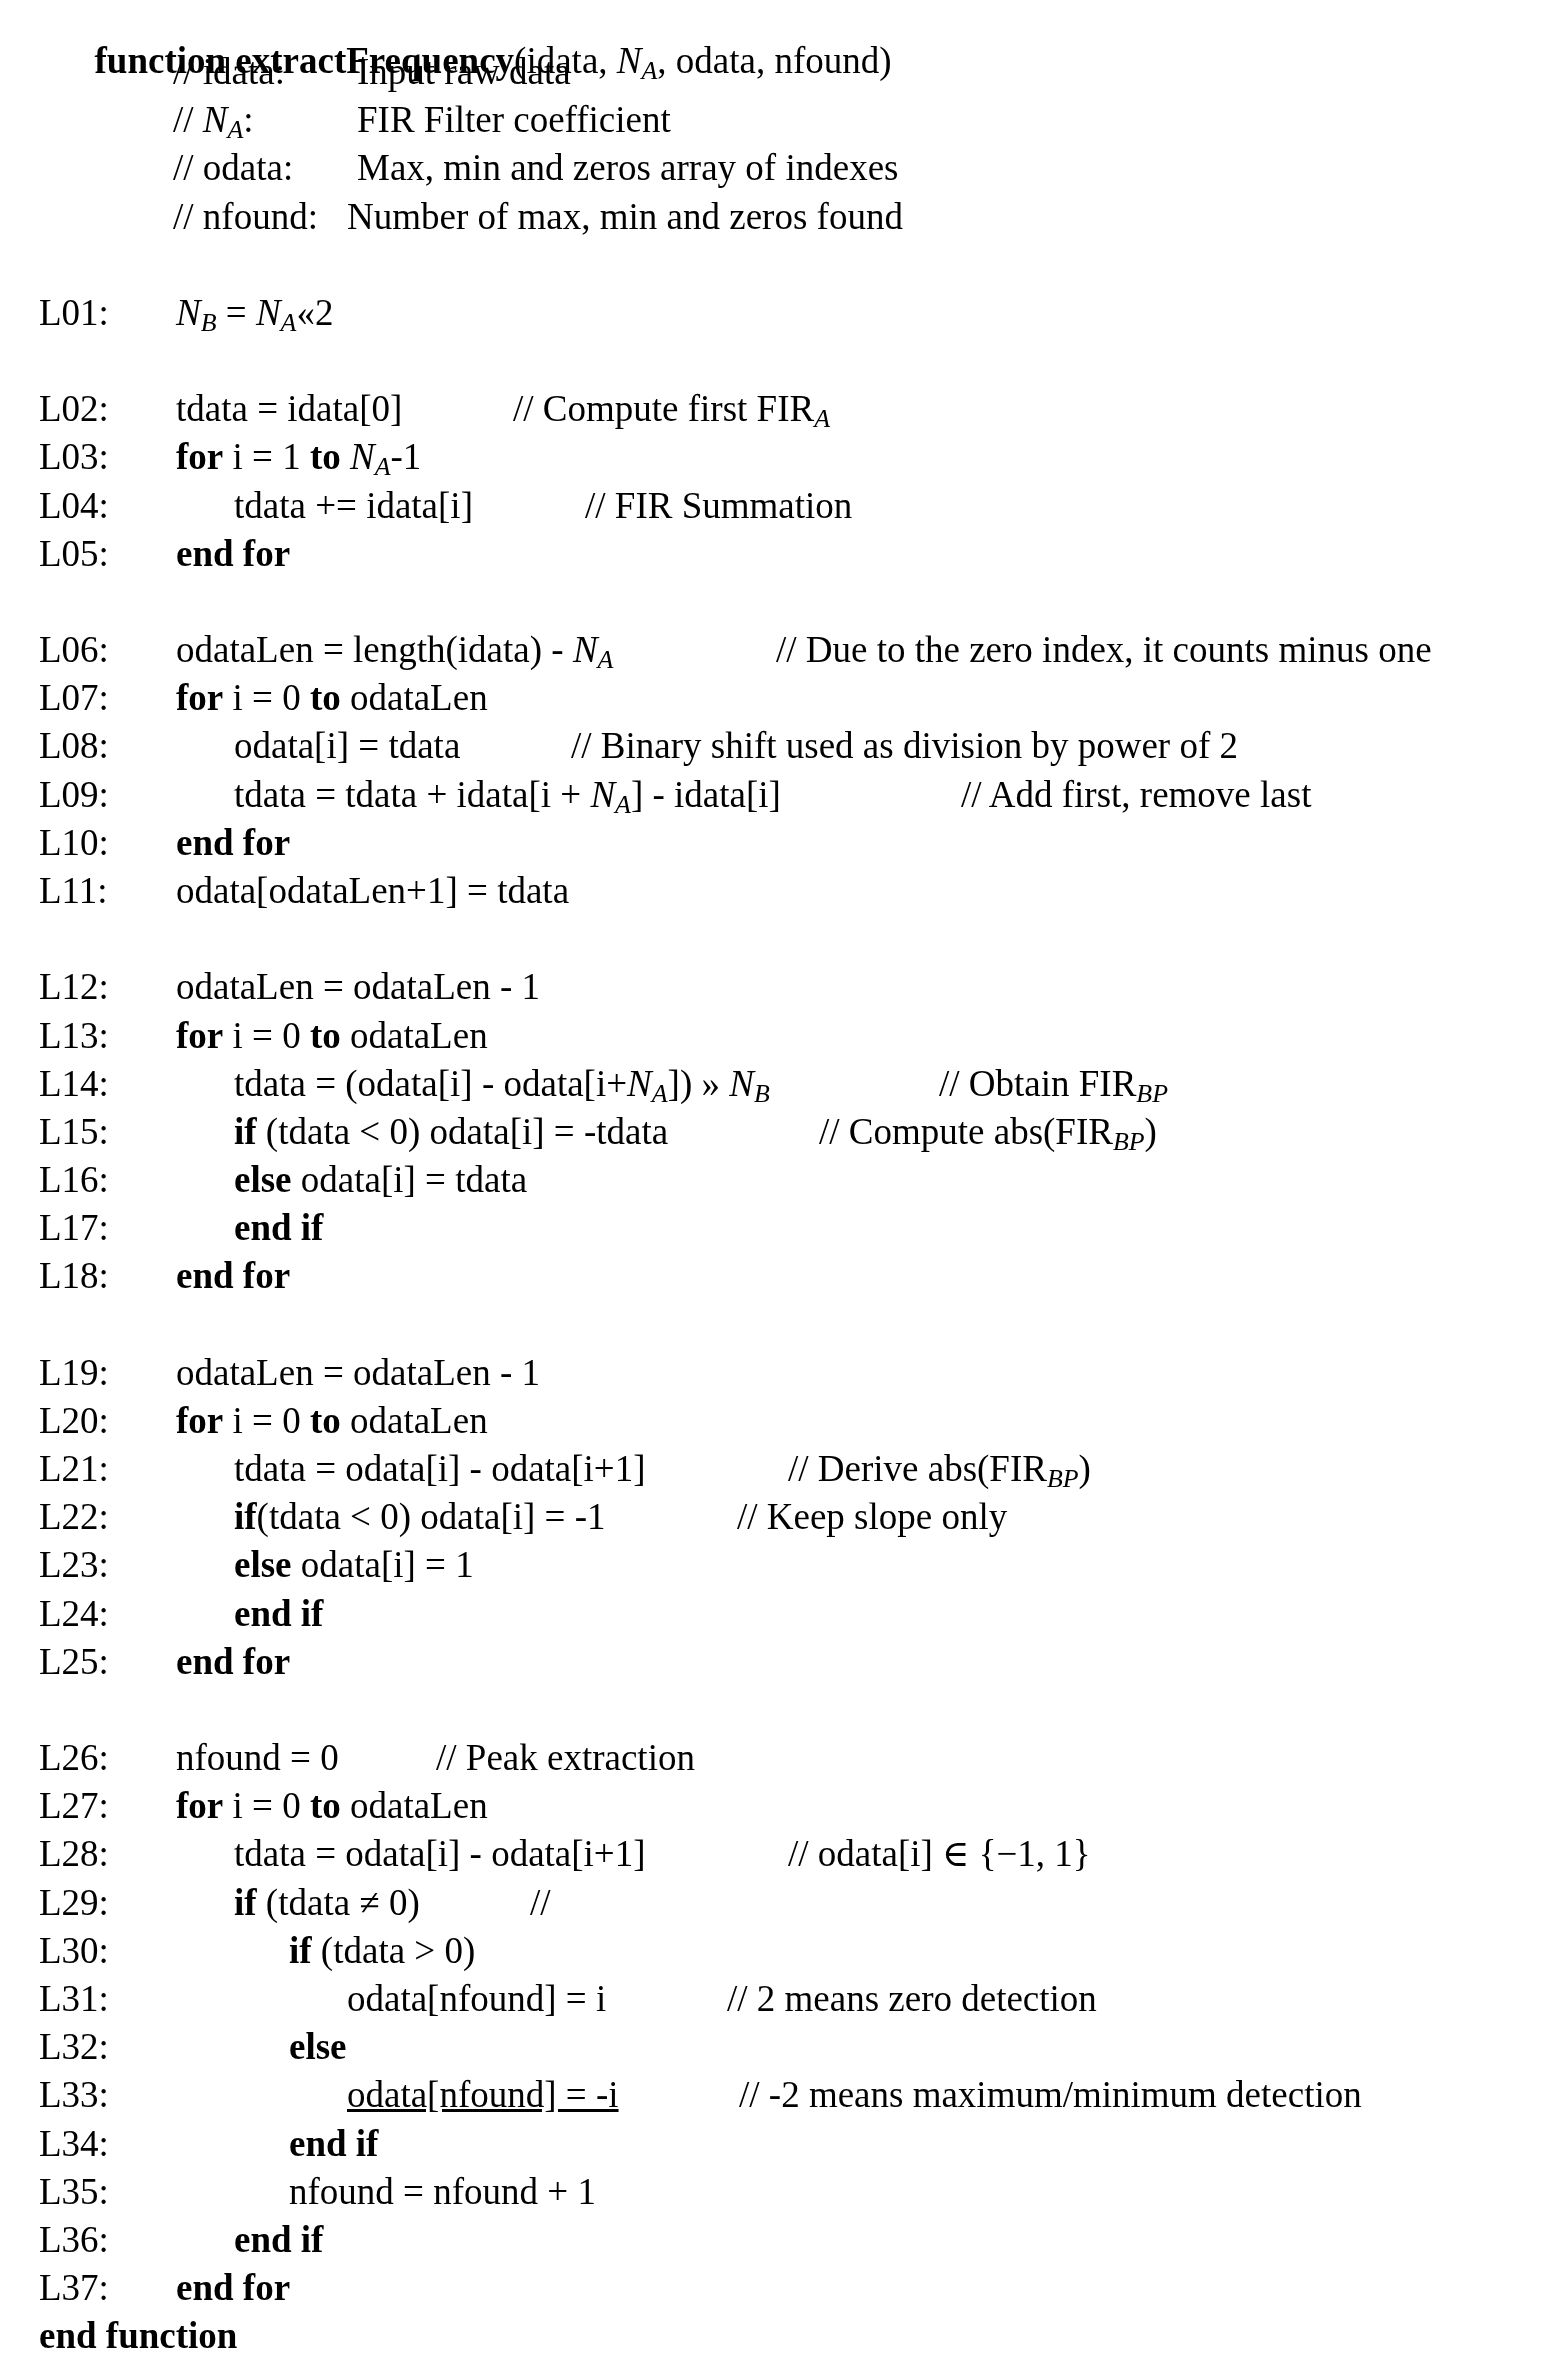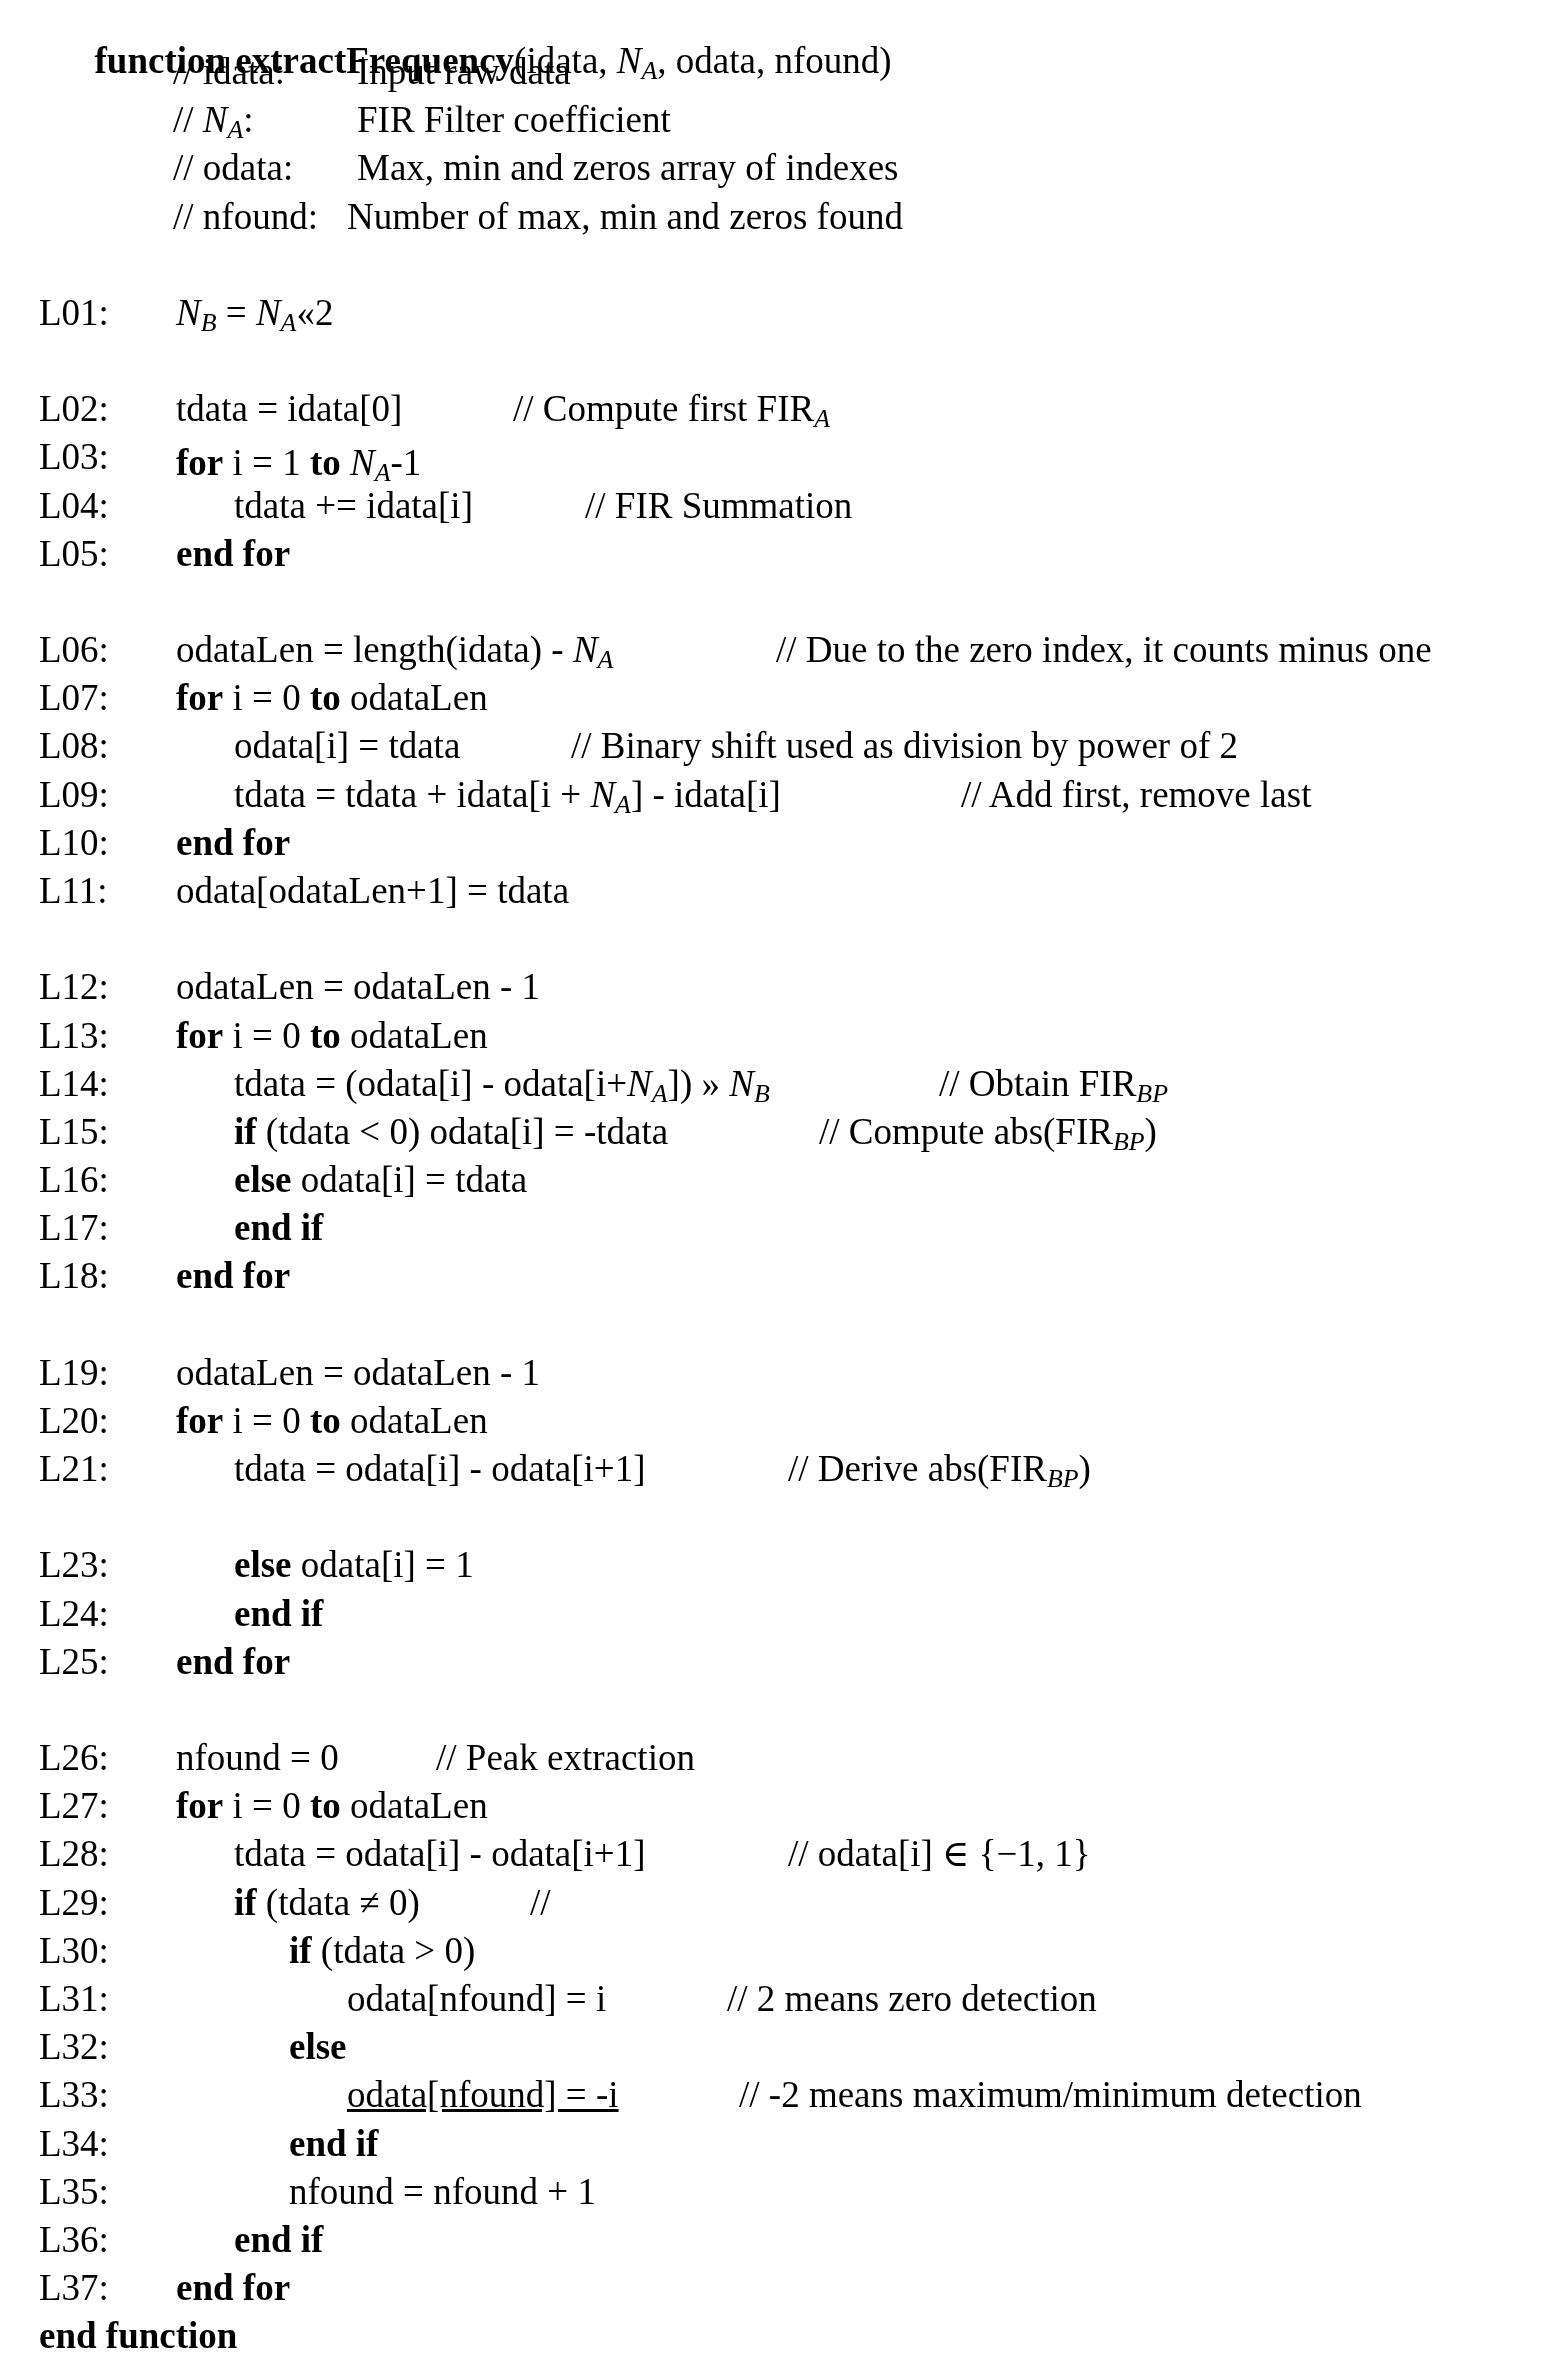--- a/index.html
+++ b/index.html
@@ -56,21 +56,21 @@
   </div>
 
   <div class="row" style="top:390px;">
     <span class="lbl">L02:</span>
     <span class="code" style="left:176px;">tdata = idata[0]</span>
     <span class="cmt" style="left:513px;"><span>// Compute first FIR</span><sub>A</sub></span>
   </div>
 
   <div class="row" style="top:438px;">
     <span class="lbl">L03:</span>
-    <span class="code" style="left:176px;margin-top:6px;"><span class="kw">for</span><span> i = 1 </span><span class="kw">to</span><span> </span><span class="math">N</span><sub>A</sub><span>-1</span></span>
+    <span class="code" style="left:176px;"><span class="kw">for</span><span> i = 1 </span><span class="kw">to</span><span> </span><span class="math">N</span><sub>A</sub><span>-1</span></span>
   </div>
 
   <div class="row" style="top:487px;">
     <span class="lbl">L04:</span>
     <span class="code" style="left:234px;">tdata += idata[i]</span>
     <span class="cmt" style="left:585px;">// FIR Summation</span>
   </div>
 
   <div class="row" style="top:535px;">
     <span class="lbl">L05:</span>
@@ -156,20 +156,25 @@
     <span class="lbl">L20:</span>
     <span class="code" style="left:176px;"><span class="kw">for</span><span> i = 0 </span><span class="kw">to</span><span> odataLen</span></span>
   </div>
 
   <div class="row" style="top:1450px;">
     <span class="lbl">L21:</span>
     <span class="code" style="left:234px;">tdata = odata[i] - odata[i+1]</span>
     <span class="cmt" style="left:788px;"><span>// Derive abs(FIR</span><sub>BP</sub><span>)</span></span>
   </div>
 
+  <div class="row" style="top:1498px;">
+    <span class="lbl">L22:</span>
+    <span class="code" style="left:234px;"><span class="kw">if</span><span>(tdata &lt; 0) odata[i] = -1</span></span>
+    <span class="cmt" style="left:737px;">// Keep slope only</span>
+  </div>
 
   <div class="row" style="top:1546px;">
     <span class="lbl">L23:</span>
     <span class="code" style="left:234px;"><span class="kw">else</span><span> odata[i] = 1</span></span>
   </div>
 
   <div class="row" style="top:1595px;">
     <span class="lbl">L24:</span>
     <span class="code kw" style="left:234px;">end if</span>
   </div>

